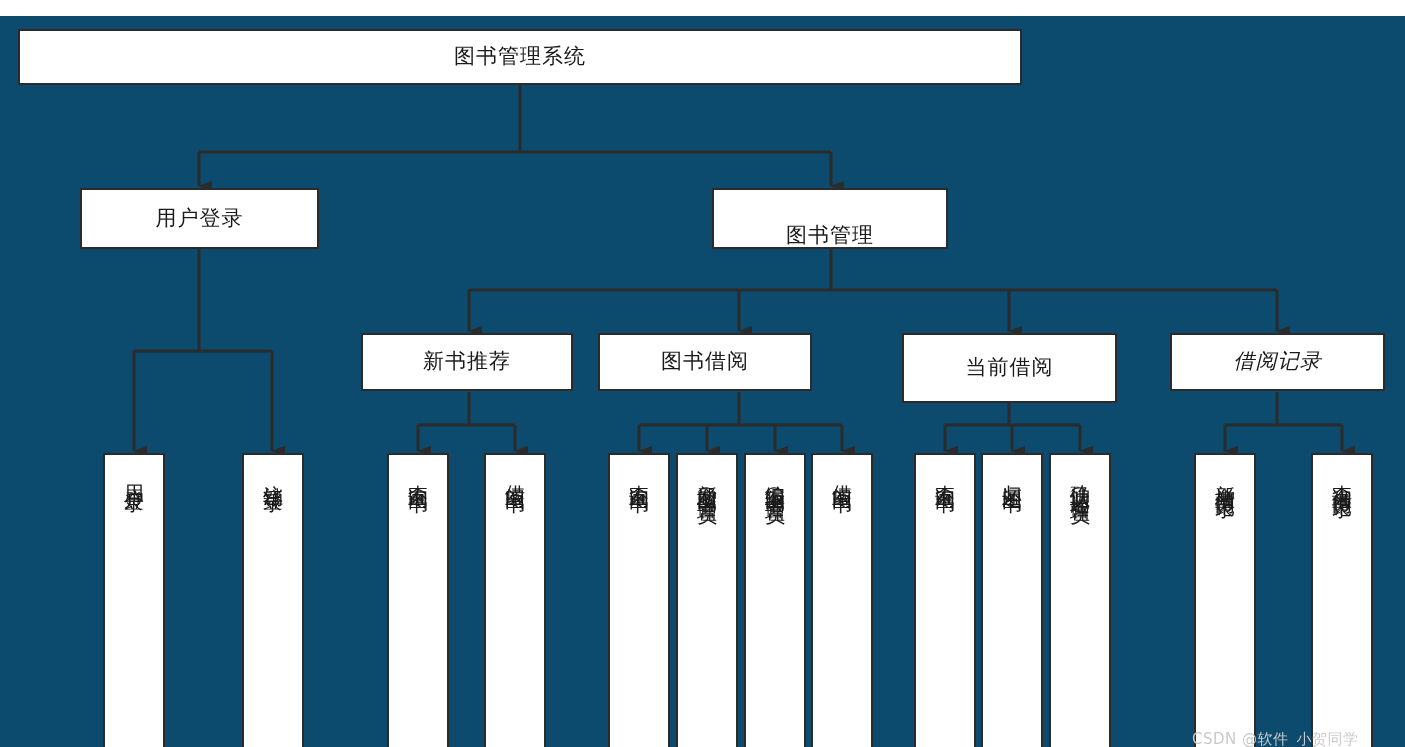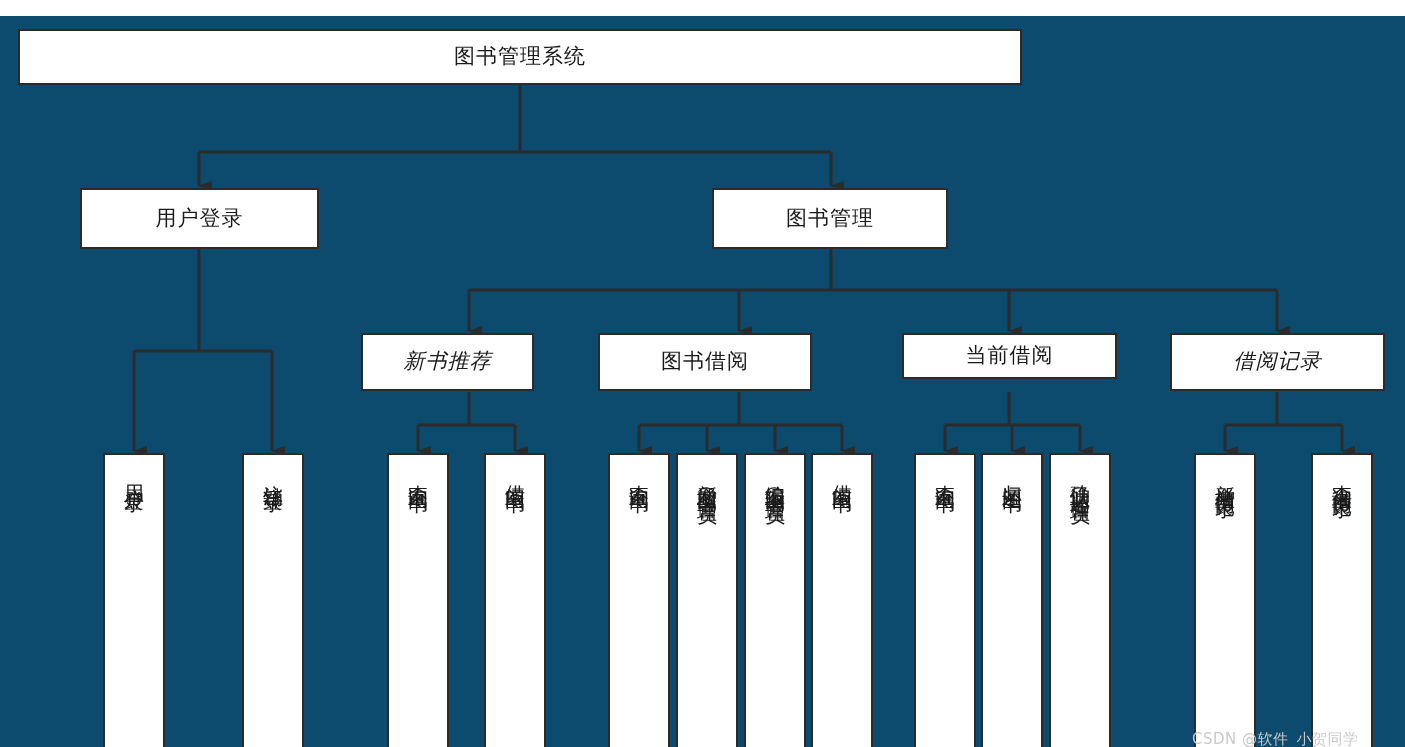--- a/index.html
+++ b/index.html
@@ -125,31 +125,31 @@
     </g>
   </svg>
 
   <div class="node root" style="left:18px; top:13px; width:1004px; height:56px;">
     <span class="node-label">图书管理系统</span>
   </div>
 
   <div class="node" style="left:80px; top:172px; width:239px; height:61px;">
     <span class="node-label">用户登录</span>
   </div>
-  <div class="node" style="left:712px; top:172px; width:236px; height:61px;">
+  <div class="node" style="left:712px; top:172px; width:236px; height:61px;align-items:flex-end;">
     <span class="node-label">图书管理</span>
   </div>
 
-  <div class="node" style="left:361px; top:317px; width:173px; height:58px;font-style:italic;">
+  <div class="node" style="left:361px; top:317px; width:212px; height:58px;">
     <span class="node-label">新书推荐</span>
   </div>
   <div class="node" style="left:598px; top:317px; width:214px; height:58px;">
     <span class="node-label">图书借阅</span>
   </div>
-  <div class="node" style="left:902px; top:317px; width:215px; height:46px;">
+  <div class="node" style="left:902px; top:317px; width:215px; height:70px;">
     <span class="node-label">当前借阅</span>
   </div>
   <div class="node" style="left:1170px; top:317px; width:215px; height:58px;font-style:italic;">
     <span class="node-label">借阅记录</span>
   </div>
 
   <div class="node leaf" style="left:103px; top:437px; width:62px; height:296px;">
     <span class="node-label">用户登录</span>
   </div>
   <div class="node leaf" style="left:242px; top:437px; width:62px; height:296px;">

